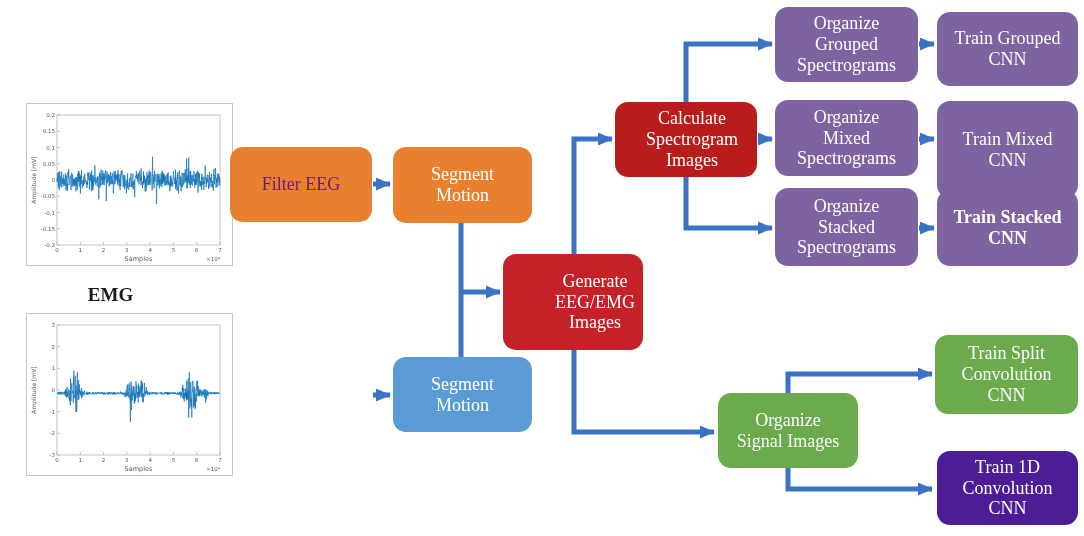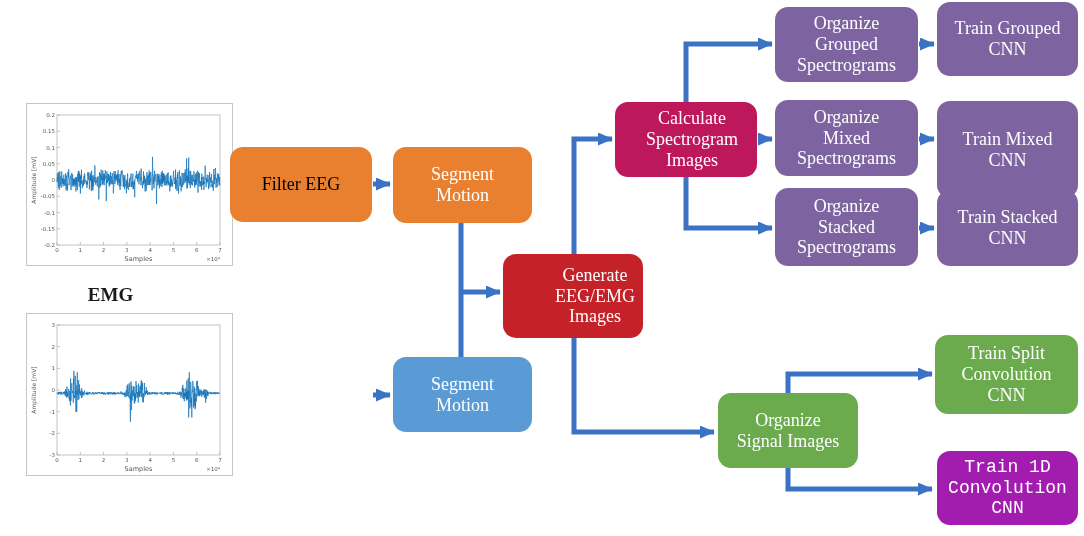--- a/index.html
+++ b/index.html
@@ -18,28 +18,28 @@
     display:flex;align-items:center;justify-content:center;
     text-align:center;color:#ffffff;
     font-size:18px;line-height:1.16;
     white-space:pre-line;
     padding:0 4px;box-sizing:border-box;
   }
   #n-filter-eeg   {left:230px;top:147px;width:142px;height:75px;}
   #n-segment-eeg  {left:393px;top:147px;width:139px;height:76px;}
   #n-filter-emg   {left:230px;top:358px;width:142px;height:73px;}
   #n-segment-emg  {left:393px;top:357px;width:139px;height:75px;}
-  #n-generate     {left:503px;top:254px;width:140px;height:84px;padding-left:48px;}
+  #n-generate     {left:503px;top:254px;width:140px;height:96px;padding-left:48px;}
   #n-calc-spec    {left:615px;top:102px;width:142px;height:75px;}
   #n-org-grouped  {left:775px;top:7px;  width:143px;height:75px;}
-  #n-train-grouped{left:937px;top:2px;  width:141px;height:74px;}
+  #n-train-grouped{left:937px;top:12px;  width:141px;height:74px;}
   #n-org-mixed    {left:775px;top:100px;width:143px;height:76px;}
   #n-train-mixed  {left:937px;top:101px;width:141px;height:97px;}
   #n-org-stacked  {left:775px;top:188px;width:143px;height:78px;}
-  #n-train-stacked{left:937px;top:190px;width:141px;height:76px;}
+  #n-train-stacked{left:937px;top:190px;width:141px;height:76px;font-weight:bold;}
   #n-org-signal   {left:718px;top:393px;width:140px;height:75px;}
   #n-train-split  {left:935px;top:335px;width:143px;height:79px;}
   #n-train-1d     {left:937px;top:451px;width:141px;height:74px;}
   .plot-title{
     position:absolute;z-index:2;width:205px;text-align:center;
     font-weight:bold;font-size:19px;color:#1a1a1a;
   }
   #eeg-title{left:8px;top:74px;}
   #emg-title{left:8px;top:284px;}
   .plot-panel{
@@ -157,29 +157,29 @@
         <text x="169.7142857142857" y="148" font-size="5.5" text-anchor="middle" fill="#575757" font-family="'DejaVu Sans',sans-serif">6</text>
         <line x1="193" y1="138" x2="193" y2="141" stroke="#b3b3b3" stroke-width="0.8"></line>
         <text x="193" y="148" font-size="5.5" text-anchor="middle" fill="#575757" font-family="'DejaVu Sans',sans-serif">7</text>
         <text x="111.5" y="157" font-size="6.5" text-anchor="middle" fill="#575757" font-family="'DejaVu Sans',sans-serif">Samples</text>
         <text x="193" y="157" font-size="5.5" text-anchor="end" fill="#575757" font-family="'DejaVu Sans',sans-serif">×10⁴</text>
         <text x="9" y="76" font-size="6" text-anchor="middle" transform="rotate(-90 9 76)" fill="#575757" font-family="'DejaVu Sans',sans-serif">Amplitude [mV]</text>
         <polyline points="30.0,78.7 30.2,79.1 30.4,79.2 30.6,79.8 30.8,80.2 31.0,80.4 31.3,78.0 31.5,80.1 31.7,78.6 31.9,78.7 32.1,80.3 32.3,79.7 32.5,78.3 32.7,78.9 32.9,77.9 33.1,79.2 33.3,77.9 33.6,78.5 33.8,80.8 34.0,78.9 34.2,77.8 34.4,79.8 34.6,79.6 34.8,78.2 35.0,79.0 35.2,79.6 35.4,80.1 35.6,80.5 35.9,80.1 36.1,79.5 36.3,78.1 36.5,79.5 36.7,79.0 36.9,79.6 37.1,77.7 37.3,80.3 37.5,77.6 37.7,77.8 37.9,77.9 38.1,80.3 38.4,82.2 38.6,75.0 38.8,79.9 39.0,77.6 39.2,78.9 39.4,76.6 39.6,83.5 39.8,75.7 40.0,72.7 40.2,77.8 40.4,82.6 40.7,78.6 40.9,82.9 41.1,80.6 41.3,80.9 41.5,79.4 41.7,74.9 41.9,81.1 42.1,84.7 42.3,83.3 42.5,87.1 42.7,76.8 43.0,79.2 43.2,83.4 43.4,91.4 43.6,64.5 43.8,76.1 44.0,86.8 44.2,80.6 44.4,77.7 44.6,75.2 44.8,69.2 45.0,75.4 45.3,76.6 45.5,79.1 45.7,77.2 45.9,77.9 46.1,79.3 46.3,88.7 46.5,64.4 46.7,70.5 46.9,56.9 47.1,82.9 47.3,81.5 47.6,83.8 47.8,82.2 48.0,84.2 48.2,61.8 48.4,81.0 48.6,76.6 48.8,89.3 49.0,97.9 49.2,71.4 49.4,87.6 49.6,97.9 49.9,95.9 50.1,67.1 50.3,58.3 50.5,80.9 50.7,80.3 50.9,75.4 51.1,85.9 51.3,76.8 51.5,68.0 51.7,66.1 51.9,85.2 52.2,73.9 52.4,70.5 52.6,78.6 52.8,75.3 53.0,79.7 53.2,77.2 53.4,81.2 53.6,78.3 53.8,79.5 54.0,80.4 54.2,82.1 54.5,84.0 54.7,74.2 54.9,83.7 55.1,81.8 55.3,77.0 55.5,77.6 55.7,81.2 55.9,78.1 56.1,79.8 56.3,78.4 56.5,79.7 56.7,79.5 57.0,81.5 57.2,77.5 57.4,76.4 57.6,78.4 57.8,79.5 58.0,79.2 58.2,79.7 58.4,79.2 58.6,79.1 58.8,78.9 59.0,79.3 59.3,80.6 59.5,78.6 59.7,78.9 59.9,80.7 60.1,77.8 60.3,78.5 60.5,80.3 60.7,79.3 60.9,80.7 61.1,79.1 61.3,78.2 61.6,78.2 61.8,78.8 62.0,80.5 62.2,78.9 62.4,78.2 62.6,79.1 62.8,79.1 63.0,78.1 63.2,79.5 63.4,79.4 63.6,79.7 63.9,79.1 64.1,79.6 64.3,79.3 64.5,80.2 64.7,80.6 64.9,80.4 65.1,80.4 65.3,78.5 65.5,79.0 65.7,78.3 65.9,79.4 66.2,79.6 66.4,80.4 66.6,78.5 66.8,78.2 67.0,79.1 67.2,79.4 67.4,80.1 67.6,79.1 67.8,79.9 68.0,79.9 68.2,80.1 68.5,79.1 68.7,78.0 68.9,78.5 69.1,80.1 69.3,79.0 69.5,79.5 69.7,78.8 69.9,79.1 70.1,80.1 70.3,80.0 70.5,79.7 70.8,78.0 71.0,78.2 71.2,78.8 71.4,78.2 71.6,78.6 71.8,78.9 72.0,79.5 72.2,78.3 72.4,79.2 72.6,78.0 72.8,79.2 73.0,78.7 73.3,79.5 73.5,80.0 73.7,79.7 73.9,78.9 74.1,80.0 74.3,80.0 74.5,78.3 74.7,78.3 74.9,78.0 75.1,79.7 75.3,78.2 75.6,79.6 75.8,78.7 76.0,78.5 76.2,80.1 76.4,80.2 76.6,78.7 76.8,80.5 77.0,79.1 77.2,79.2 77.4,79.7 77.6,78.3 77.9,79.5 78.1,80.4 78.3,80.5 78.5,79.0 78.7,80.2 78.9,80.2 79.1,79.4 79.3,79.9 79.5,79.4 79.7,79.4 79.9,78.7 80.2,78.1 80.4,78.7 80.6,79.4 80.8,80.5 81.0,78.6 81.2,78.2 81.4,79.8 81.6,80.5 81.8,78.5 82.0,79.6 82.2,78.2 82.5,78.9 82.7,79.0 82.9,80.2 83.1,78.0 83.3,78.4 83.5,78.7 83.7,78.5 83.9,80.4 84.1,80.2 84.3,78.6 84.5,78.4 84.8,78.1 85.0,79.8 85.2,79.0 85.4,79.9 85.6,80.5 85.8,78.6 86.0,79.7 86.2,79.1 86.4,79.2 86.6,78.5 86.8,80.3 87.0,78.6 87.3,80.2 87.5,80.2 87.7,78.0 87.9,80.2 88.1,79.3 88.3,79.8 88.5,78.7 88.7,80.4 88.9,79.1 89.1,79.8 89.3,79.5 89.6,79.1 89.8,79.5 90.0,79.9 90.2,78.4 90.4,79.7 90.6,80.1 90.8,79.3 91.0,79.7 91.2,78.6 91.4,79.2 91.6,78.5 91.9,79.4 92.1,80.0 92.3,80.2 92.5,79.6 92.7,79.1 92.9,78.7 93.1,79.7 93.3,79.3 93.5,79.8 93.7,79.5 93.9,77.4 94.2,80.2 94.4,79.3 94.6,78.7 94.8,78.3 95.0,80.0 95.2,79.5 95.4,80.5 95.6,80.4 95.8,78.7 96.0,78.7 96.2,80.4 96.5,79.5 96.7,79.7 96.9,80.8 97.1,78.8 97.3,80.9 97.5,80.6 97.7,78.9 97.9,82.8 98.1,78.6 98.3,80.6 98.5,81.7 98.8,82.1 99.0,83.1 99.2,76.2 99.4,81.7 99.6,78.8 99.8,76.8 100.0,72.3 100.2,71.6 100.4,81.1 100.6,82.2 100.8,70.4 101.1,74.3 101.3,74.5 101.5,83.2 101.7,81.0 101.9,78.2 102.1,79.2 102.3,69.2 102.5,75.4 102.7,74.7 102.9,85.0 103.1,81.4 103.4,107.8 103.6,79.8 103.8,87.8 104.0,67.4 104.2,91.0 104.4,95.7 104.6,96.2 104.8,71.6 105.0,86.5 105.2,83.3 105.4,76.7 105.6,78.2 105.9,82.3 106.1,82.4 106.3,73.4 106.5,72.8 106.7,77.3 106.9,81.4 107.1,72.3 107.3,88.9 107.5,79.3 107.7,89.5 107.9,80.4 108.2,81.6 108.4,86.9 108.6,79.5 108.8,84.3 109.0,67.1 109.2,79.8 109.4,75.3 109.6,73.5 109.8,71.2 110.0,80.4 110.2,83.7 110.5,78.0 110.7,81.5 110.9,81.6 111.1,78.1 111.3,88.5 111.5,69.5 111.7,74.1 111.9,80.7 112.1,72.6 112.3,80.4 112.5,83.1 112.8,77.7 113.0,82.2 113.2,77.2 113.4,78.6 113.6,72.1 113.8,71.3 114.0,79.1 114.2,66.4 114.4,83.3 114.6,81.7 114.8,67.5 115.1,74.2 115.3,75.7 115.5,69.3 115.7,86.4 115.9,88.0 116.1,79.0 116.3,88.4 116.5,79.9 116.7,80.3 116.9,80.9 117.1,83.1 117.4,68.9 117.6,79.4 117.8,78.8 118.0,79.8 118.2,79.9 118.4,81.1 118.6,77.3 118.8,79.4 119.0,79.3 119.2,73.2 119.4,79.1 119.7,76.5 119.9,79.7 120.1,79.2 120.3,76.7 120.5,80.8 120.7,80.8 120.9,79.2 121.1,80.6 121.3,80.3 121.5,78.6 121.7,79.7 121.9,78.8 122.2,78.3 122.4,80.6 122.6,79.1 122.8,78.1 123.0,79.7 123.2,79.8 123.4,79.9 123.6,79.7 123.8,78.7 124.0,79.4 124.2,80.2 124.5,79.6 124.7,79.6 124.9,78.4 125.1,80.4 125.3,78.1 125.5,79.2 125.7,78.1 125.9,78.2 126.1,78.6 126.3,78.9 126.5,79.7 126.8,79.1 127.0,79.2 127.2,78.1 127.4,80.0 127.6,80.2 127.8,78.3 128.0,79.4 128.2,79.5 128.4,78.5 128.6,79.1 128.8,80.4 129.1,79.1 129.3,80.0 129.5,79.3 129.7,78.4 129.9,80.4 130.1,80.3 130.3,78.8 130.5,78.7 130.7,79.7 130.9,80.1 131.1,79.5 131.4,79.2 131.6,79.6 131.8,79.3 132.0,79.2 132.2,78.5 132.4,79.3 132.6,79.2 132.8,79.2 133.0,79.3 133.2,79.2 133.4,79.2 133.7,78.4 133.9,80.2 134.1,79.2 134.3,78.3 134.5,80.2 134.7,79.8 134.9,78.2 135.1,78.5 135.3,79.4 135.5,79.7 135.7,80.5 135.9,80.5 136.2,80.0 136.4,79.7 136.6,80.4 136.8,79.4 137.0,78.5 137.2,78.5 137.4,78.7 137.6,80.1 137.8,78.5 138.0,78.7 138.2,79.5 138.5,78.2 138.7,79.6 138.9,79.0 139.1,78.8 139.3,80.1 139.5,79.8 139.7,78.2 139.9,79.5 140.1,79.0 140.3,78.2 140.5,80.5 140.8,78.1 141.0,80.5 141.2,79.5 141.4,79.9 141.6,78.6 141.8,79.6 142.0,80.3 142.2,78.0 142.4,79.1 142.6,79.9 142.8,80.4 143.1,80.3 143.3,78.8 143.5,79.5 143.7,79.5 143.9,78.2 144.1,78.2 144.3,78.9 144.5,79.6 144.7,79.1 144.9,79.0 145.1,78.6 145.4,78.4 145.6,79.7 145.8,78.7 146.0,79.9 146.2,78.4 146.4,78.3 146.6,80.1 146.8,79.8 147.0,79.3 147.2,79.9 147.4,79.5 147.7,78.6 147.9,80.0 148.1,79.9 148.3,78.3 148.5,79.1 148.7,79.8 148.9,79.2 149.1,79.5 149.3,80.4 149.5,79.0 149.7,79.6 150.0,79.6 150.2,79.5 150.4,80.4 150.6,78.6 150.8,77.8 151.0,80.2 151.2,80.5 151.4,79.7 151.6,80.9 151.8,80.3 152.0,79.3 152.3,78.6 152.5,77.9 152.7,81.0 152.9,78.6 153.1,78.6 153.3,77.7 153.5,80.2 153.7,78.7 153.9,83.6 154.1,80.9 154.3,79.9 154.5,78.5 154.8,81.7 155.0,79.3 155.2,73.5 155.4,75.1 155.6,77.7 155.8,70.9 156.0,84.1 156.2,78.7 156.4,84.9 156.6,74.5 156.8,76.3 157.1,75.3 157.3,87.3 157.5,79.1 157.7,79.7 157.9,82.0 158.1,78.6 158.3,82.7 158.5,77.3 158.7,74.3 158.9,84.5 159.1,79.5 159.4,78.2 159.6,86.6 159.8,66.7 160.0,85.0 160.2,78.7 160.4,85.6 160.6,76.4 160.8,84.6 161.0,70.3 161.2,64.4 161.4,71.9 161.7,103.5 161.9,76.7 162.1,85.2 162.3,58.3 162.5,74.1 162.7,74.1 162.9,94.5 163.1,85.7 163.3,88.5 163.5,80.9 163.7,67.9 164.0,74.5 164.2,92.3 164.4,83.8 164.6,84.0 164.8,103.4 165.0,81.0 165.2,76.3 165.4,76.5 165.6,77.6 165.8,66.9 166.0,74.3 166.3,80.9 166.5,93.5 166.7,83.5 166.9,77.5 167.1,72.5 167.3,87.2 167.5,80.3 167.7,91.5 167.9,74.3 168.1,95.2 168.3,84.7 168.5,93.6 168.8,79.4 169.0,79.8 169.2,83.2 169.4,87.3 169.6,84.1 169.8,67.2 170.0,76.1 170.2,73.6 170.4,66.7 170.6,74.1 170.8,82.4 171.1,76.9 171.3,72.1 171.5,80.7 171.7,76.1 171.9,80.9 172.1,77.4 172.3,81.9 172.5,79.7 172.7,82.3 172.9,74.9 173.1,79.8 173.4,77.0 173.6,77.0 173.8,79.3 174.0,81.4 174.2,78.6 174.4,75.9 174.6,76.9 174.8,82.7 175.0,81.3 175.2,78.1 175.4,77.4 175.7,80.5 175.9,77.6 176.1,79.6 176.3,80.7 176.5,77.7 176.7,79.5 176.9,75.4 177.1,80.5 177.3,83.6 177.5,76.3 177.7,76.3 178.0,75.4 178.2,82.5 178.4,75.9 178.6,88.9 178.8,80.4 179.0,79.3 179.2,82.5 179.4,84.4 179.6,85.1 179.8,75.8 180.0,79.8 180.3,78.8 180.5,81.3 180.7,77.3 180.9,82.2 181.1,77.8 181.3,80.1 181.5,79.9 181.7,79.9 181.9,79.3 182.1,79.4 182.3,78.5 182.6,78.2 182.8,79.4 183.0,79.3 183.2,79.9 183.4,80.2 183.6,78.5 183.8,77.9 184.0,78.9 184.2,80.2 184.4,78.6 184.6,78.2 184.8,78.1 185.1,80.2 185.3,80.0 185.5,79.5 185.7,79.8 185.9,79.3 186.1,78.2 186.3,79.3 186.5,78.9 186.7,80.0 186.9,78.5 187.1,79.8 187.4,80.0 187.6,79.0 187.8,78.3 188.0,80.1 188.2,80.3 188.4,78.3 188.6,78.1 188.8,78.1 189.0,79.3 189.2,78.3 189.4,78.4 189.7,79.6 189.9,78.5 190.1,80.0 190.3,79.7 190.5,79.8 190.7,79.0 190.9,79.7 191.1,78.1 191.3,79.3 191.5,78.8 191.7,79.0 192.0,79.7 192.2,79.3 192.4,79.3 192.6,79.8 192.8,79.4 193.0,79.2" fill="none" stroke="#1272b8" stroke-width="0.7"></polyline>
       </svg>
     </div>
 
-  <div class="node" id="n-filter-eeg" style="background: rgb(232, 128, 47); color: #000000; text-align: right;"><span>Filter EEG</span></div>
+  <div class="node" id="n-filter-eeg" style="background: rgb(232, 128, 47); color: #701a75; text-align: right;"><span>Filter EEG</span></div>
   <div class="node" id="n-segment-eeg" style="background: rgb(232, 128, 47); color: rgb(255, 255, 255);"><span>Segment
 Motion</span></div>
   <div class="node" id="n-segment-emg" style="background: rgb(91, 155, 213); color: rgb(255, 255, 255);"><span>Segment
 Motion</span></div>
   <div class="node" id="n-generate" style="background: rgb(196, 33, 40); color: rgb(255, 255, 255);"><span>Generate
 EEG/EMG
 Images</span></div>
-  <div class="node" id="n-calc-spec" style="background: #be185d; color: rgb(255, 255, 255); padding-left: 16px;"><span>Calculate
+  <div class="node" id="n-calc-spec" style="background: #b91c1c; color: rgb(255, 255, 255); padding-left: 16px;"><span>Calculate
 Spectrogram
 Images</span></div>
   <div class="node" id="n-org-grouped" style="background: rgb(125, 100, 160); color: rgb(255, 255, 255);"><span>Organize
 Grouped
 Spectrograms</span></div>
   <div class="node" id="n-train-grouped" style="background: rgb(125, 100, 160); color: rgb(255, 255, 255);"><span>Train Grouped
 CNN</span></div>
   <div class="node" id="n-org-mixed" style="background: rgb(125, 100, 160); color: rgb(255, 255, 255);"><span>Organize
 Mixed
 Spectrograms</span></div>
@@ -188,17 +188,17 @@
   <div class="node" id="n-org-stacked" style="background: rgb(125, 100, 160); color: rgb(255, 255, 255);"><span>Organize
 Stacked
 Spectrograms</span></div>
   <div class="node" id="n-train-stacked" style="background: rgb(125, 100, 160); color: rgb(255, 255, 255);"><span>Train Stacked
 CNN</span></div>
   <div class="node" id="n-org-signal" style="background: rgb(107, 171, 78); color: rgb(255, 255, 255);"><span>Organize
 Signal Images</span></div>
   <div class="node" id="n-train-split" style="background: rgb(107, 171, 78); color: rgb(255, 255, 255);"><span>Train Split
 Convolution
 CNN</span></div>
-  <div class="node" id="n-train-1d" style="background: #a21caf; color: rgb(255, 255, 255); font-family: Liberation Mono, monospace;"><span>Train 1D
+  <div class="node" id="n-train-1d" style="background: #4c1d95; color: rgb(255, 255, 255);"><span>Train 1D
 Convolution
 CNN</span></div>
 
 </div>
 
 </body></html>

